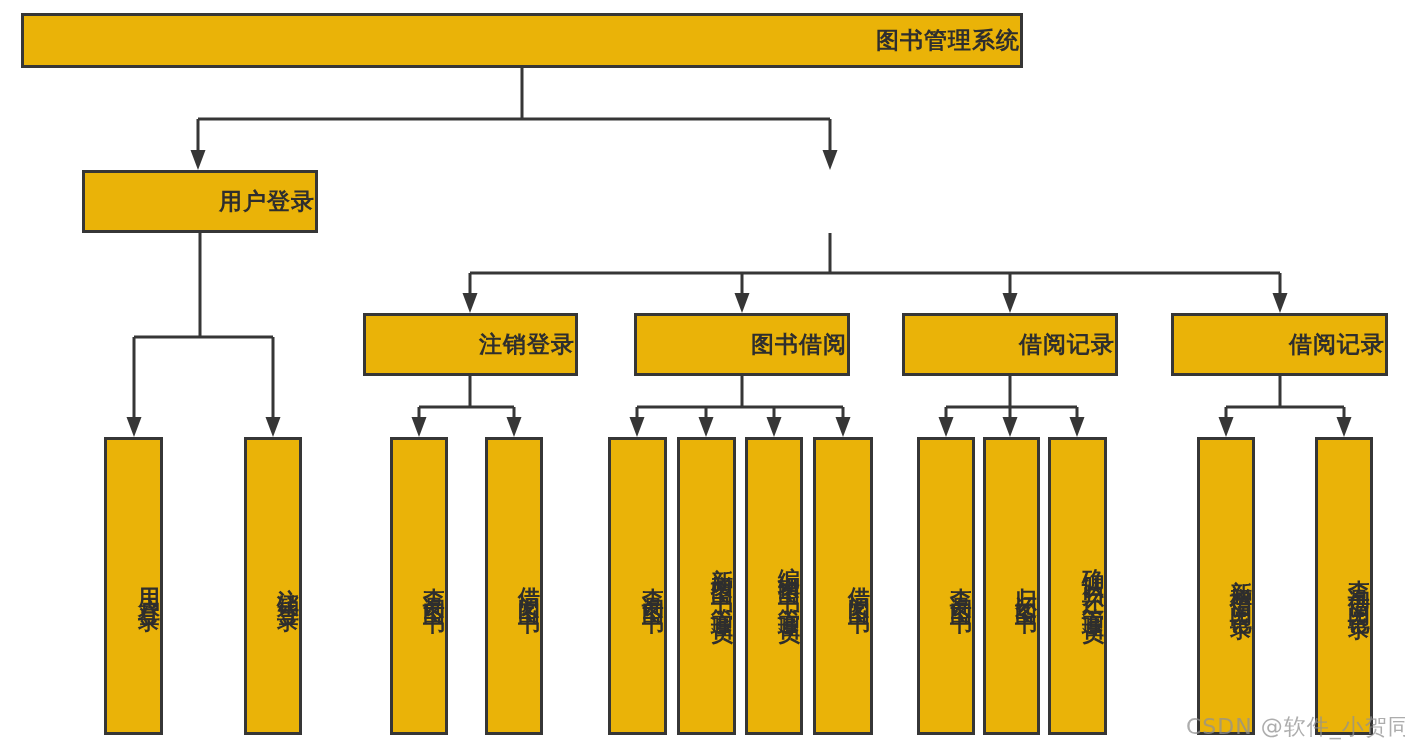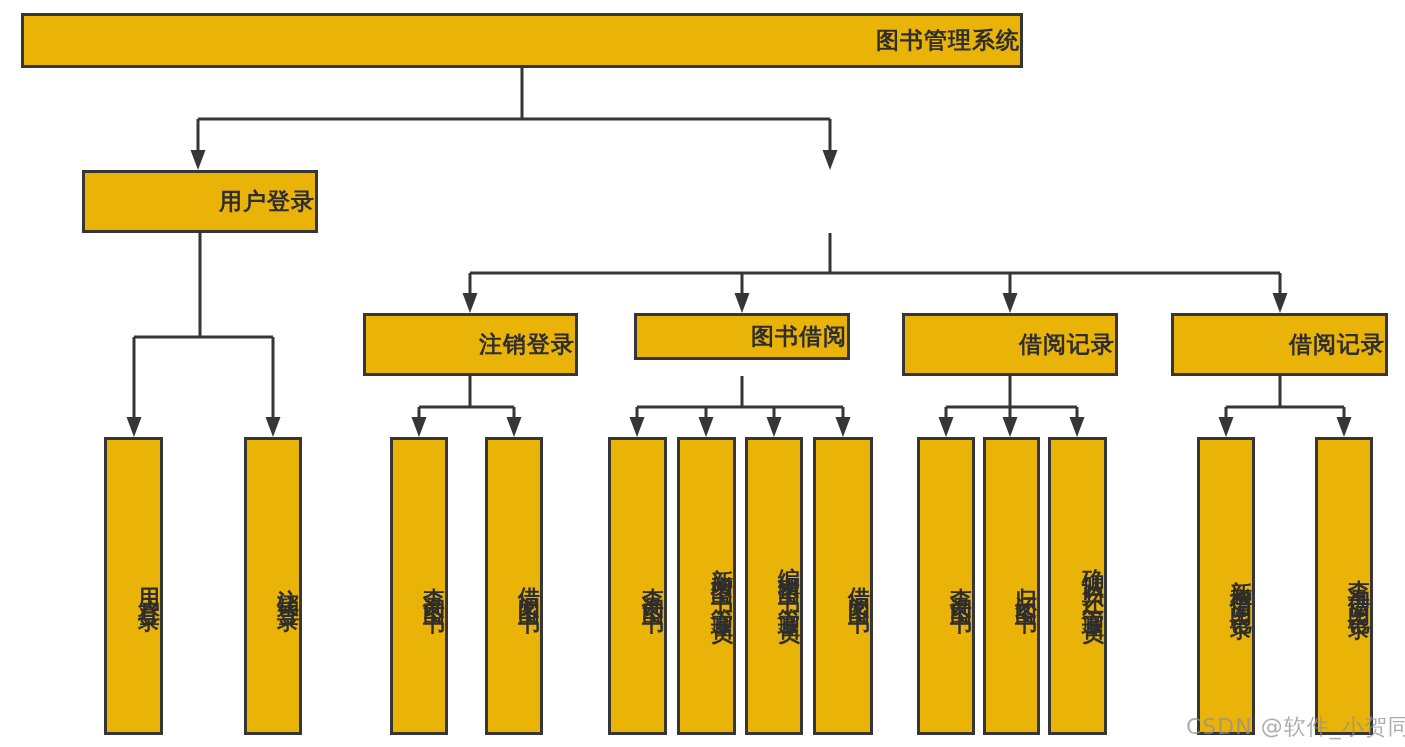--- a/index.html
+++ b/index.html
@@ -48,21 +48,21 @@
     font-size:22px;
     letter-spacing:1px;
     color:rgba(145,145,145,0.75);
     white-space:nowrap;
   }
   
   .n-root{left:21px;top:13px;width:1002px;height:55px;}
   .n-user-login{left:82px;top:170px;width:236px;height:63px;}
   .n-book-mgmt{left:712px;top:169px;width:235px;height:64px;}
   .n-new-book-rec{left:363px;top:313px;width:215px;height:63px;}
-  .n-book-borrow{left:634px;top:313px;width:216px;height:47px;}
+  .n-book-borrow{left:634px;top:313px;width:216px;height:63px;}
   .n-current-borrow{left:902px;top:313px;width:216px;height:63px;}
   .n-borrow-records{left:1171px;top:313px;width:217px;height:63px;}
   
   .n-ul-user-login{left:104px;width:59px;}
   .n-ul-logout{left:244px;width:58px;}
   .n-nb-query{left:390px;width:58px;}
   .n-nb-borrow{left:485px;width:58px;}
   .n-bb-query{left:608px;width:59px;}
   .n-bb-add{left:677px;width:59px;}
   .n-bb-edit{left:745px;width:58px;}

